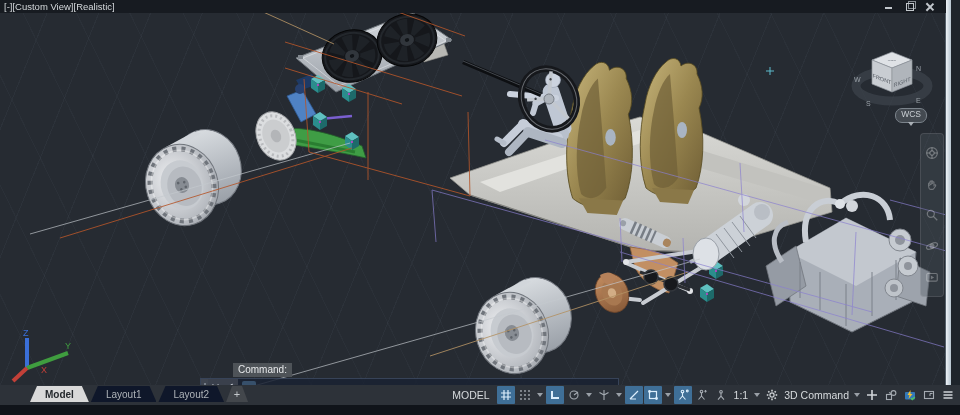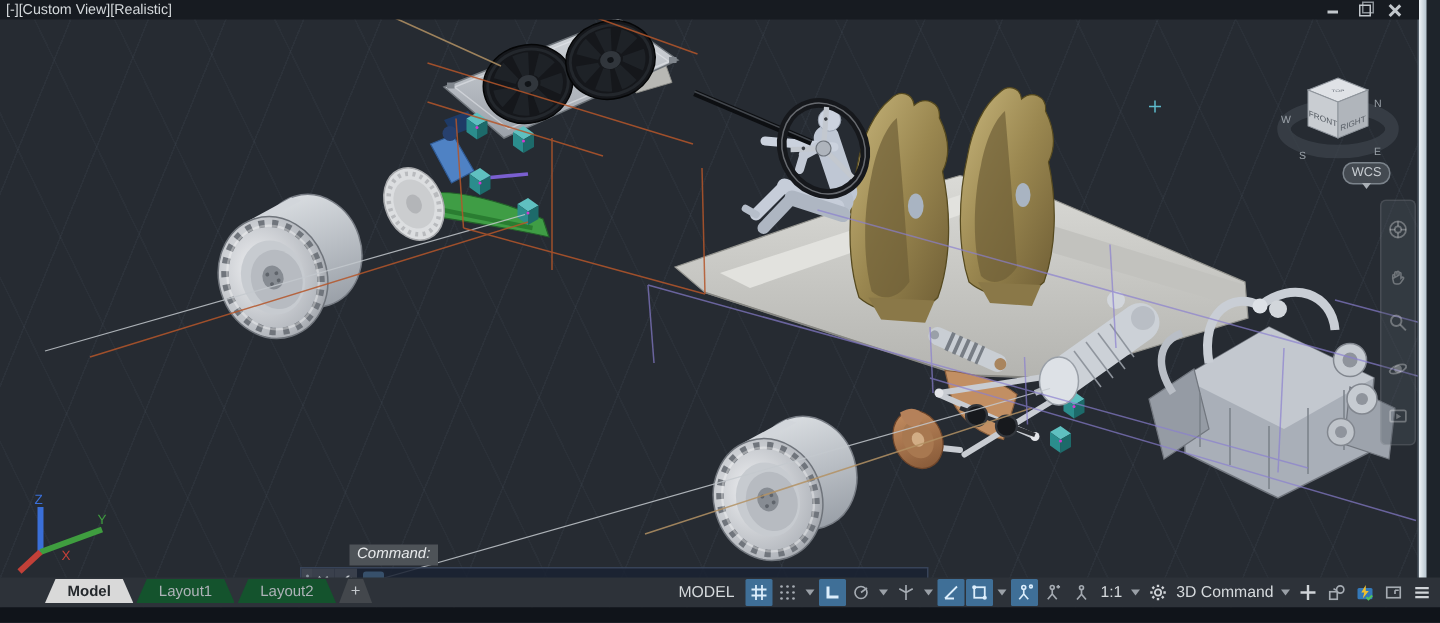--- a/index.html
+++ b/index.html
@@ -29,38 +29,38 @@
             background:rgba(92,100,108,.55);border:1px solid #7b838b;border-radius:7px;
             color:#c9ced3;font-size:8.5px;z-index:6;cursor:pointer;flex-direction:column;}
   
   .navbar{right:16px;top:133px;width:22px;height:154px;background:rgba(78,86,95,.35);
           border:1px solid rgba(255,255,255,.10);border-radius:4px;z-index:6;
           display:flex;flex-direction:column;align-items:center;justify-content:space-around;padding:4px 0;}
   .nav-ic{width:14px;height:14px;color:rgba(255,255,255,.30);cursor:pointer;}
   .nav-ic svg{width:14px;height:14px;display:block;}
   
   .cmd-history{left:233px;top:363px;height:14px;padding:0 5px;background:#4e5358;color:#e7e9eb;
-               font-size:10px;line-height:14px;z-index:7;font-style:italic;}
+               font-size:10px;line-height:14px;z-index:7;}
   .cmd-bar{left:200px;top:378px;width:417px;height:17px;display:flex;align-items:stretch;z-index:7;
            background:rgba(26,34,50,.85);border:1px solid rgba(110,130,160,.35);}
   .cmd-grip{width:7px;background:#3f4550;display:flex;flex-direction:column;justify-content:center;gap:2px;align-items:center;cursor:grab;}
   .cmd-grip i{width:2px;height:2px;border-radius:50%;background:#8a929c;display:block;}
   .cmd-btn{width:15px;display:flex;align-items:center;justify-content:center;color:#c3c8cd;background:#3a404c;cursor:pointer;}
   .cmd-btn svg{width:9px;height:9px;}
   .cmd-chip{margin:2px 1px 2px 4px;width:14px;border-radius:2px;background:#37506b;color:#b8cde0;
             font-size:9px;display:flex;align-items:center;justify-content:center;cursor:pointer;}
   .cmd-input{flex:1;background:transparent;border:0;outline:none;color:#c8cdd3;font-size:11px;
              font-family:"Liberation Sans",sans-serif;font-style:italic;padding-left:6px;}
   .cmd-input::placeholder{color:#939ba4;opacity:1;}
   .caret{width:0;height:0;border-left:3px solid transparent;border-right:3px solid transparent;border-top:4px solid #9aa0a7;align-self:center;margin:0 2px;}
   
   .bottombar{left:0;bottom:0;width:960px;height:20px;background:#2d3239;z-index:8;display:flex;align-items:flex-start;margin-top:39px;}
   .tabs{display:flex;align-items:flex-start;padding-left:30px;gap:2px;}
   .tab{height:16px;margin-top:1px;padding:0 15px;display:flex;align-items:center;font-size:10px;cursor:pointer;
-       clip-path:polygon(7px 0,calc(100% - 7px) 0,100% 100%,0 100%);background:#14532d;color:#aeb3b8;}
+       clip-path:polygon(7px 0,calc(100% - 7px) 0,100% 100%,0 100%);background:#0f172a;color:#aeb3b8;}
   .tab.active{background:#d9d9d9;color:#24282c;font-weight:bold;}
   .tab-add{height:16px;margin-top:1px;width:22px;display:flex;align-items:center;justify-content:center;
            clip-path:polygon(6px 0,calc(100% - 6px) 0,100% 100%,0 100%);background:#43474c;color:#c4c8cc;font-size:11px;cursor:pointer;}
   .status{margin-left:auto;display:flex;align-items:center;height:20px;padding-right:3px;gap:1px;}
   .sb-text{color:#d6dadd;font-size:10.5px;padding:0 6px;white-space:nowrap;}
   .sbi{width:18px;height:18px;display:flex;align-items:center;justify-content:center;color:#a5abb2;cursor:pointer;border-radius:1px;}
   .sbi svg{width:12px;height:12px;display:block;}
   .sbi.active{background:#3f6f97;color:#dceefc;}
   .sb-click{cursor:pointer;display:flex;align-items:center;}
   

